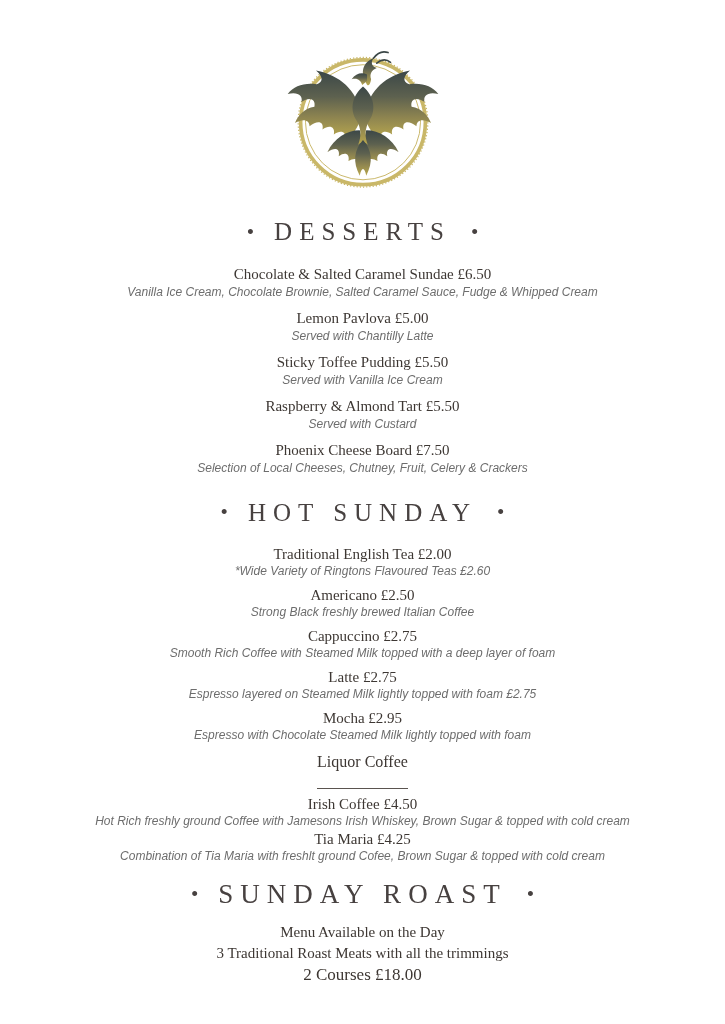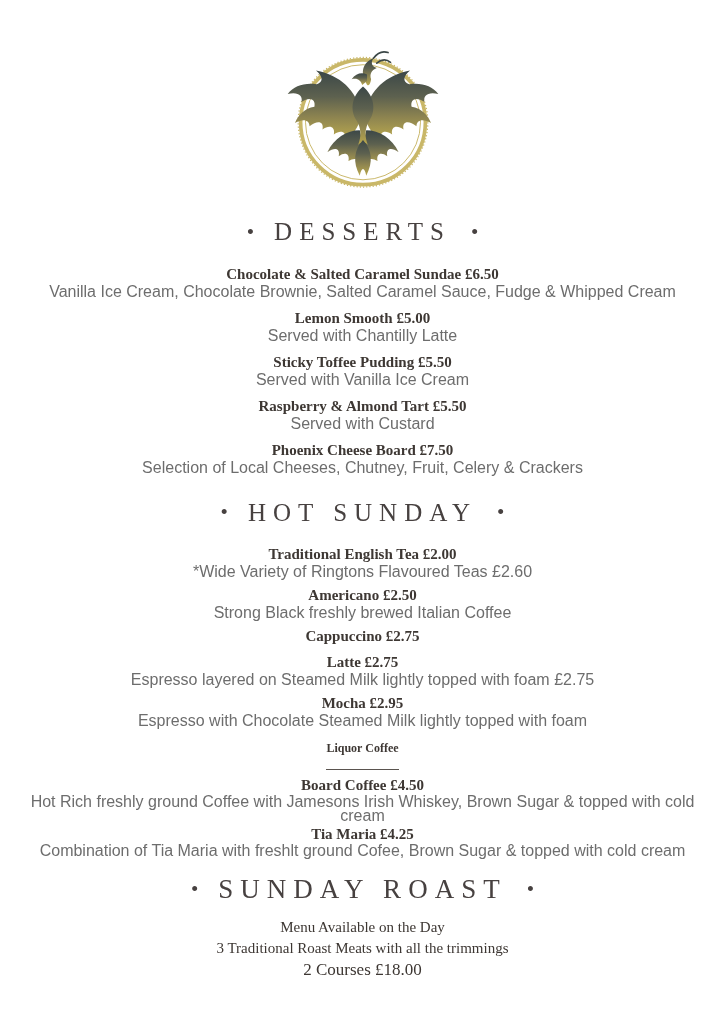--- a/index.html
+++ b/index.html
@@ -16,32 +16,32 @@
   .section { margin:0 auto; width:700px; }
   .section-heading {
     display:flex; align-items:center; justify-content:center; gap:20px;
     font-size:25px; font-weight:400; letter-spacing:7px; color:#474140;
     margin-bottom:16px; line-height:1.3;
   }
   .section-heading .bullet { font-size:21px; letter-spacing:0; color:#474140; }
   .section-heading.roast { font-size:27px; margin-bottom:10px; }
 
   .menu-item { margin-bottom:7px; }
-  .item-title { font-weight:bold; font-size:15px; line-height:19px; color:#3d3733;text-align:center; }
-  .item-desc  { font-family:"Liberation Sans", sans-serif; 
-                font-size:16px; line-height:15px; color:#6d6d6d; }
+  .item-title { font-weight:normal; font-size:15px; line-height:19px; color:#3d3733;text-align:center; }
+  .item-desc  { font-family:"Liberation Sans", sans-serif; font-style:italic;
+                font-size:12px; line-height:15px; color:#6d6d6d; }
   .desserts .menu-item { margin-bottom:9px; }
   .desserts .item-desc { line-height:16px; }
 
   .hotdrinks-gap { height:12px; }
 
   .subheading { margin:2px 0 6px; }
   .subheading span {
-    display:inline-block; font-weight:bold; font-size:12px; color:#3d3733;
-    border-bottom:1px solid #5a544f; padding-bottom:11px; line-height:19px;
+    display:inline-block; font-weight:normal; font-size:16px; color:#3d3733;
+    border-bottom:1px solid #5a544f; padding-bottom:17px; line-height:19px;
   }
   .liquor .menu-item { margin-bottom:2px; }
   .liquor .item-desc { line-height:14px; }
 
   .roast-section { margin-top:14px; }
   .roast-line { font-weight:normal; font-size:15px; line-height:21px; color:#3d3733; }
   .roast-line.large { font-size:17px; line-height:22px; }
 </style>
 </head>
 <body>
@@ -95,21 +95,21 @@
       <span class="bullet">•</span>
       <span>DESSERTS</span>
       <span class="bullet">•</span>
     </h2>
 
     <div class="menu-item">
       <div class="item-title"><span>Chocolate &amp; Salted Caramel Sundae</span> <span>£6.50</span></div>
       <div class="item-desc">Vanilla Ice Cream, Chocolate Brownie, Salted Caramel Sauce, Fudge &amp; Whipped Cream</div>
     </div>
     <div class="menu-item">
-      <div class="item-title"><span>Lemon Smooth</span> <span>£5.00</span></div>
+      <div class="item-title"><span>Lemon Pavlova</span> <span>£5.00</span></div>
       <div class="item-desc">Served with Chantilly Latte</div>
     </div>
     <div class="menu-item">
       <div class="item-title"><span>Sticky Toffee Pudding</span> <span>£5.50</span></div>
       <div class="item-desc">Served with Vanilla Ice Cream</div>
     </div>
     <div class="menu-item">
       <div class="item-title"><span>Raspberry &amp; Almond Tart</span> <span>£5.50</span></div>
       <div class="item-desc">Served with Custard</div>
     </div>
@@ -131,38 +131,39 @@
     <div class="menu-item">
       <div class="item-title"><span>Traditional English Tea</span> <span>£2.00</span></div>
       <div class="item-desc">*Wide Variety of Ringtons Flavoured Teas £2.60</div>
     </div>
     <div class="menu-item">
       <div class="item-title"><span>Americano</span> <span>£2.50</span></div>
       <div class="item-desc">Strong Black freshly brewed Italian Coffee</div>
     </div>
     <div class="menu-item">
       <div class="item-title"><span>Cappuccino</span> <span>£2.75</span></div>
+      <div class="item-desc">Smooth Rich Coffee with Steamed Milk topped with a deep layer of foam</div>
     </div>
     <div class="menu-item">
       <div class="item-title"><span>Latte</span> <span>£2.75</span></div>
       <div class="item-desc">Espresso layered on Steamed Milk lightly topped with foam £2.75</div>
     </div>
     <div class="menu-item">
       <div class="item-title"><span>Mocha</span> <span>£2.95</span></div>
       <div class="item-desc">Espresso with Chocolate Steamed Milk lightly topped with foam</div>
     </div>
     <div class="menu-item">
     </div>
 
     <div class="liquor">
       <h3 class="subheading">
         <span>Liquor Coffee</span>
       </h3>
       <div class="menu-item">
-        <div class="item-title"><span>Board Coffee</span> <span>£4.50</span></div>
+        <div class="item-title"><span>Irish Coffee</span> <span>£4.50</span></div>
         <div class="item-desc">Hot Rich freshly ground Coffee with Jamesons Irish Whiskey, Brown Sugar &amp; topped with cold cream</div>
       </div>
       <div class="menu-item">
         <div class="item-title"><span>Tia Maria</span> <span>£4.25</span></div>
         <div class="item-desc">Combination of Tia Maria with freshlt ground Cofee, Brown Sugar &amp; topped with cold cream</div>
       </div>
     </div>
   </section>
 
   <section class="section roast-section">

